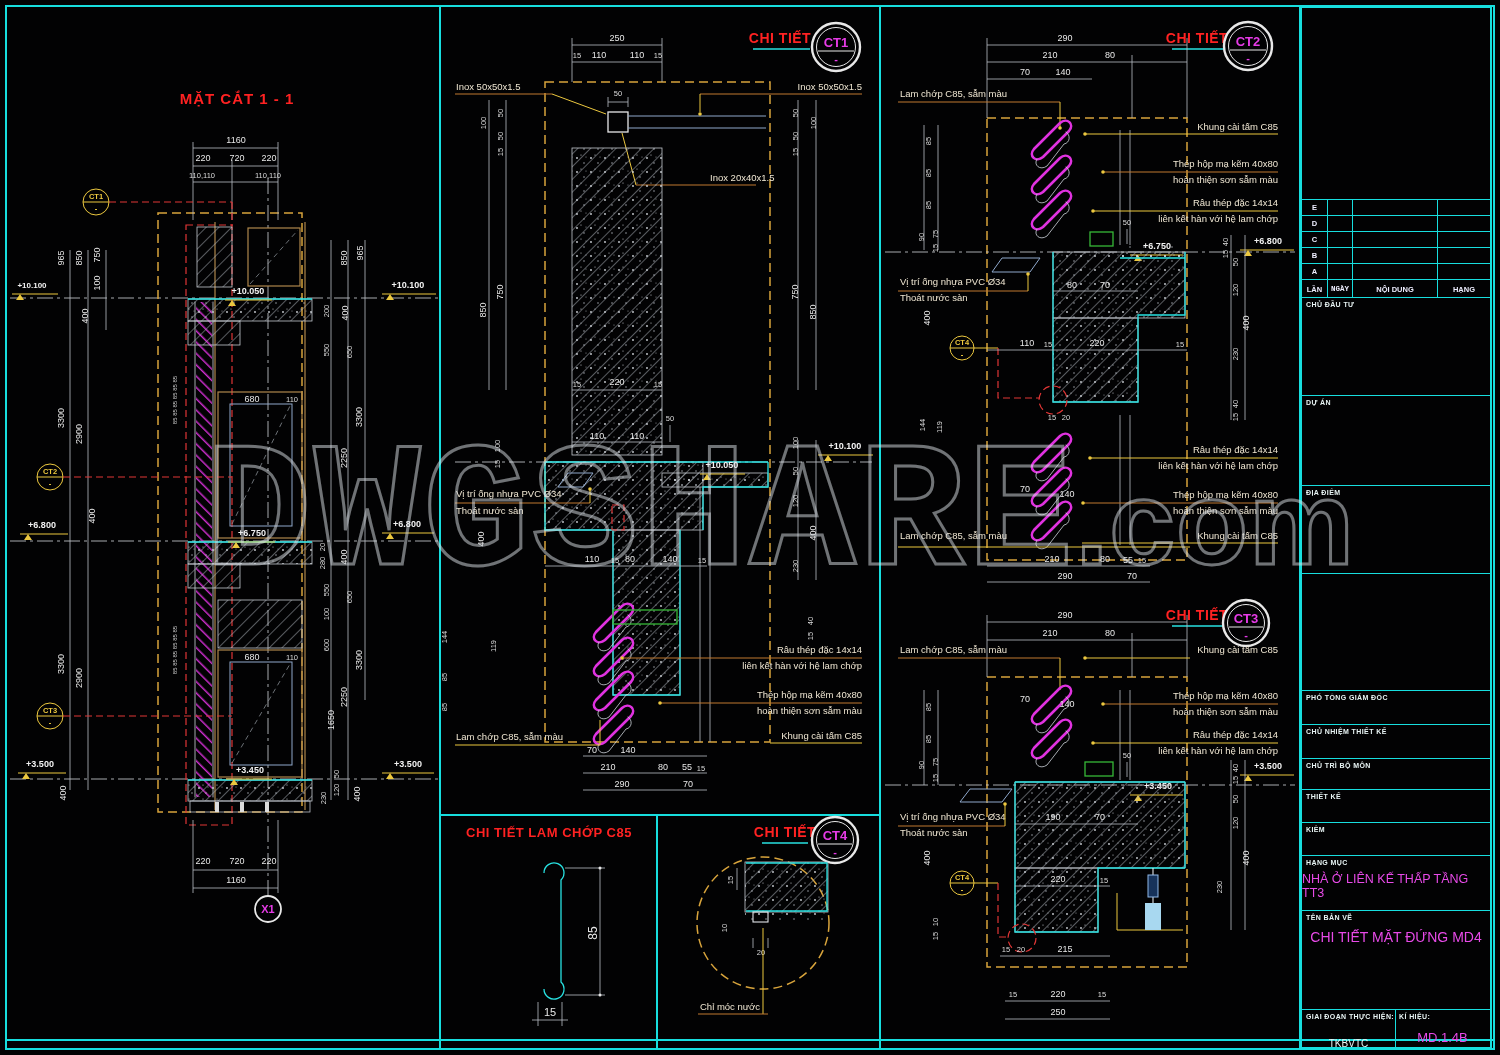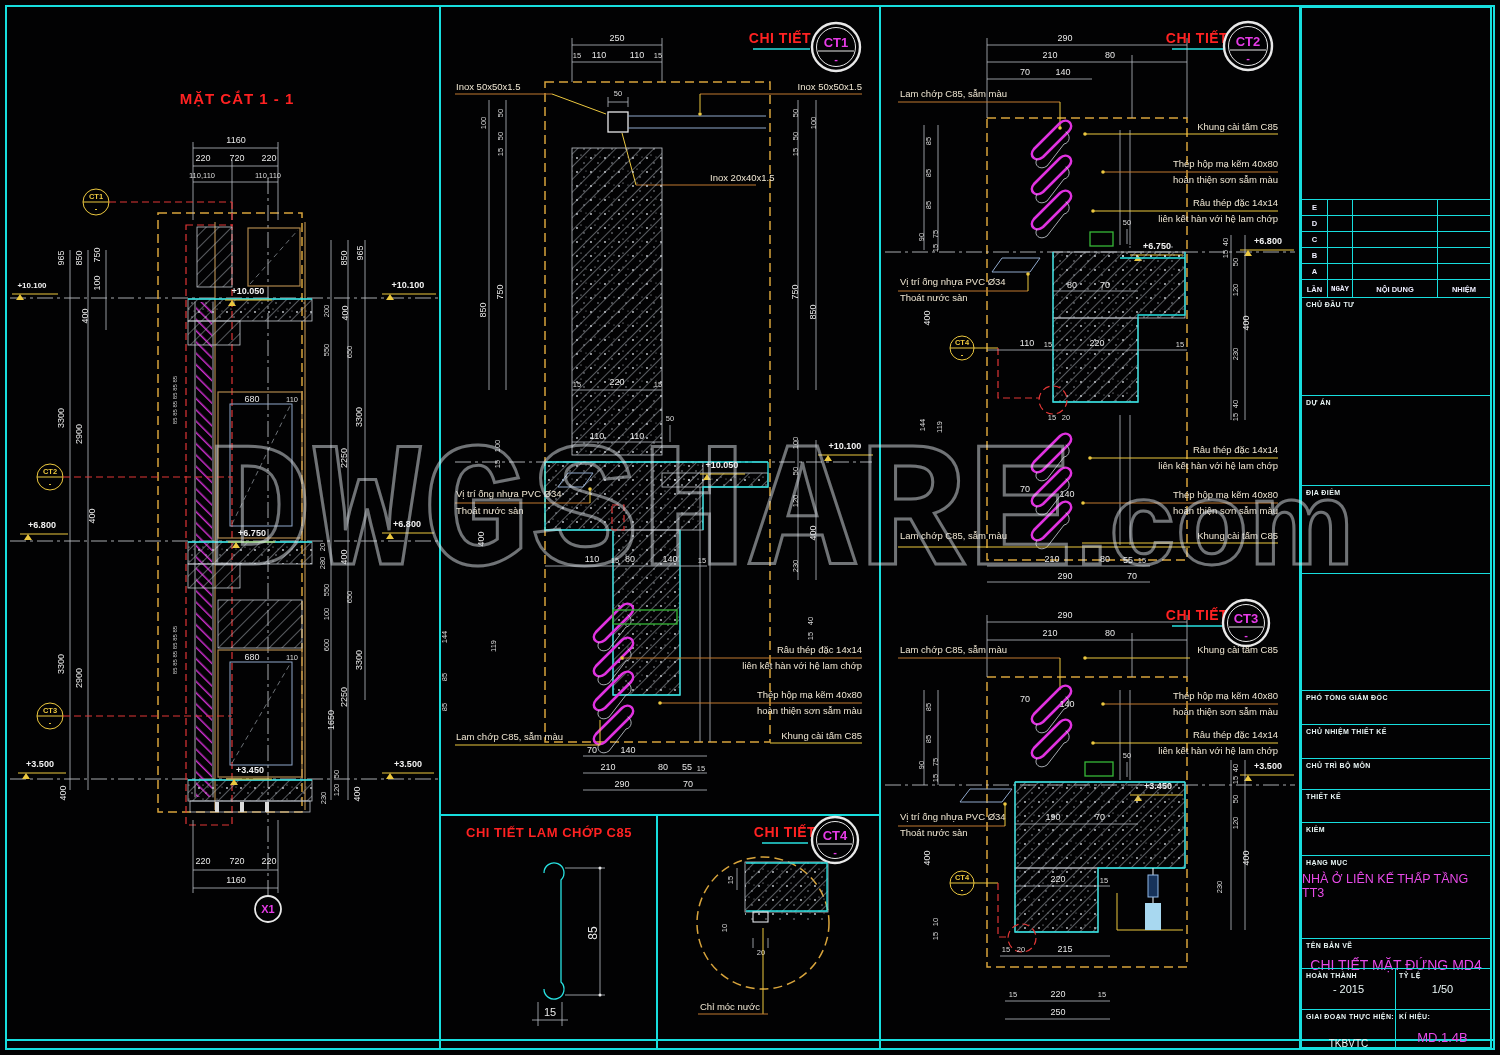--- a/index.html
+++ b/index.html
@@ -807,21 +807,21 @@
     <div class="revrow">
           <div class="rc1">A</div>
           <div class="rc2"></div>
           <div class="rc3"></div>
           <div class="rc4"></div>
         </div>
     <div class="revrow hd">
           <div class="rc1">LẦN</div>
           <div class="rc2">NGÀY</div>
           <div class="rc3">NỘI DUNG</div>
-          <div class="rc4">NHIỆM</div>
+          <div class="rc4">HẠNG</div>
         </div>
   </div>
   <div class="sec" style="top:289px;height:98px">
         <div class="cap">CHỦ ĐẦU TƯ</div>
       </div>
   <div class="sec" style="top:387px;height:90px">
         <div class="cap">DỰ ÁN</div>
       </div>
   <div class="sec" style="top:477px;height:88px">
         <div class="cap">ĐỊA ĐIỂM</div>
@@ -839,34 +839,23 @@
   <div class="sec" style="top:781px;height:33px">
         <div class="cap">THIẾT KẾ</div>
       </div>
   <div class="sec" style="top:814px;height:33px">
         <div class="cap">KIỂM</div>
       </div>
   <div class="sec" style="top:847px;height:55px">
     <div class="cap">HẠNG MỤC</div>
     <div class="val mag" style="font-size:12.5px;margin-top:6px">NHÀ Ở LIÊN KẾ THẤP TẦNG TT3</div>
   </div>
-  <div class="sec" style="top:930px;height:58px">
+  <div class="sec" style="top:902px;height:58px">
     <div class="cap">TÊN BẢN VẼ</div>
     <div class="val mag" style="font-size:14px;margin-top:8px">CHI TIẾT MẶT ĐỨNG MD4</div>
-  </div>
-  <div class="sec" style="top:960px;height:41px">
-    <div class="split"></div>
-    <div style="position:absolute;left:0;top:0;width:93px;height:100%">
-      <div class="cap">HOÀN THÀNH</div>
-      <div class="val" style="font-size:11px;margin-top:4px">- 2015</div>
-    </div>
-    <div style="position:absolute;left:93px;top:0;right:0;height:100%">
-      <div class="cap">TỶ LỆ</div>
-      <div class="val" style="font-size:11px;margin-top:4px">1/50</div>
-    </div>
   </div>
   <div class="sec" style="top:1001px;height:40px;border-bottom:none">
     <div class="split"></div>
     <div style="position:absolute;left:0;top:0;width:93px;height:100%">
       <div class="cap">GIAI ĐOẠN THỰC HIỆN:</div>
       <div class="val" style="font-size:10px;margin-top:18px">TKBVTC</div>
     </div>
     <div style="position:absolute;left:93px;top:0;right:0;height:100%">
       <div class="cap">KÍ HIỆU:</div>
       <div class="val mag" style="font-size:13px;margin-top:10px">MD.1.4B</div>

